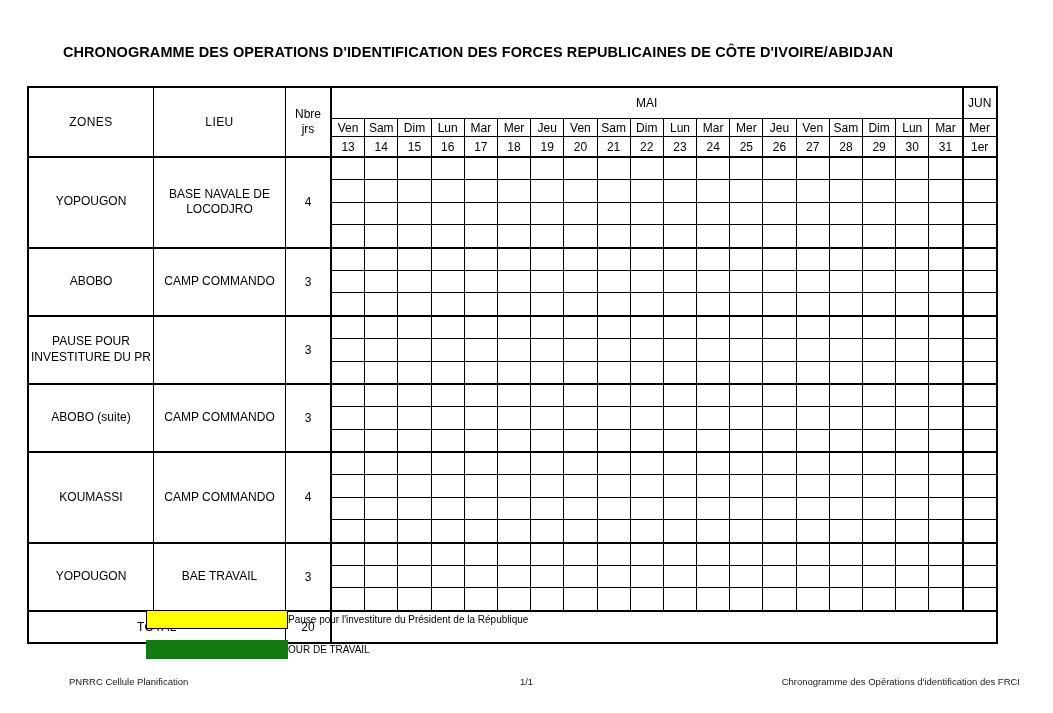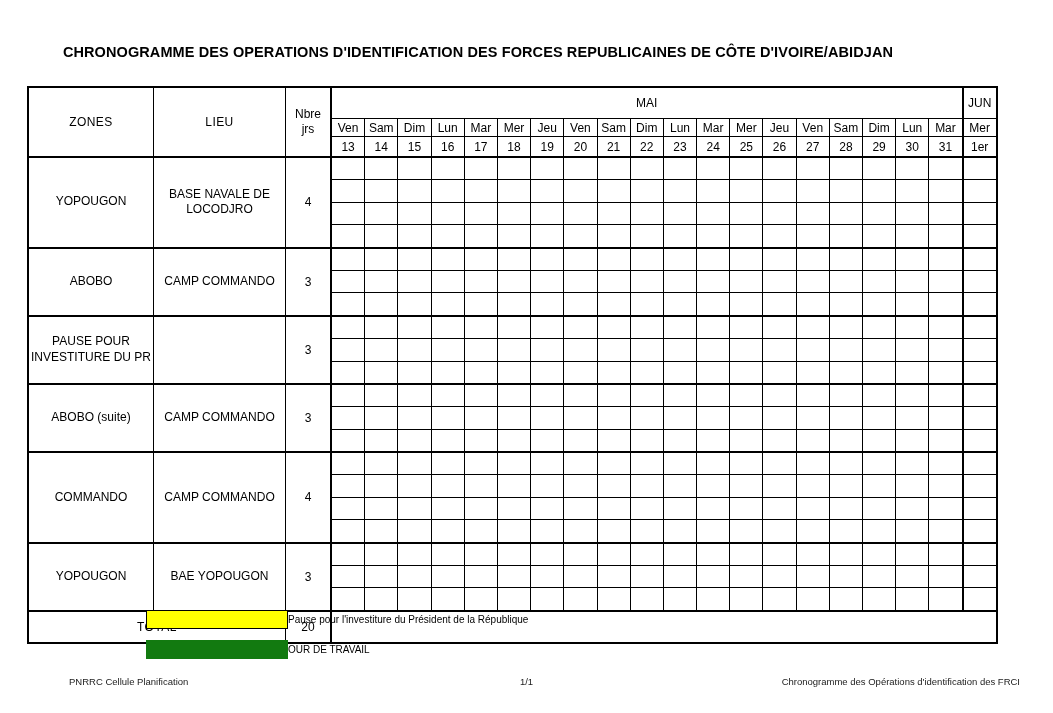--- a/index.html
+++ b/index.html
@@ -431,21 +431,21 @@
           <td class="cell green"></td>
           <td class="cell"></td>
           <td class="cell"></td>
           <td class="cell"></td>
           <td class="cell"></td>
           <td class="cell"></td>
           <td class="cell"></td>
           <td class="cell thickL thickR"></td>
         </tr>
         <tr>
-          <td class="zone thickL thickT" rowspan="4">COMMANDO</td>
+          <td class="zone thickL thickT" rowspan="4">KOUMASSI</td>
           <td class="lieu thickT" rowspan="4">CAMP COMMANDO</td>
           <td class="nb thickT" rowspan="4">4</td>
           <td class="cell thickT thickL"></td>
           <td class="cell thickT"></td>
           <td class="cell thickT"></td>
           <td class="cell thickT"></td>
           <td class="cell thickT"></td>
           <td class="cell thickT"></td>
           <td class="cell thickT"></td>
           <td class="cell thickT"></td>
@@ -523,21 +523,21 @@
           <td class="cell"></td>
           <td class="cell"></td>
           <td class="cell"></td>
           <td class="cell green"></td>
           <td class="cell"></td>
           <td class="cell"></td>
           <td class="cell thickL thickR"></td>
         </tr>
         <tr>
           <td class="zone thickL thickT" rowspan="3">YOPOUGON</td>
-          <td class="lieu thickT" rowspan="3">BAE YOPOUGON</td>
+          <td class="lieu thickT" rowspan="3">BAE TRAVAIL</td>
           <td class="nb thickT" rowspan="3">3</td>
           <td class="cell thickT thickL"></td>
           <td class="cell thickT"></td>
           <td class="cell thickT"></td>
           <td class="cell thickT"></td>
           <td class="cell thickT"></td>
           <td class="cell thickT"></td>
           <td class="cell thickT"></td>
           <td class="cell thickT"></td>
           <td class="cell thickT"></td>

